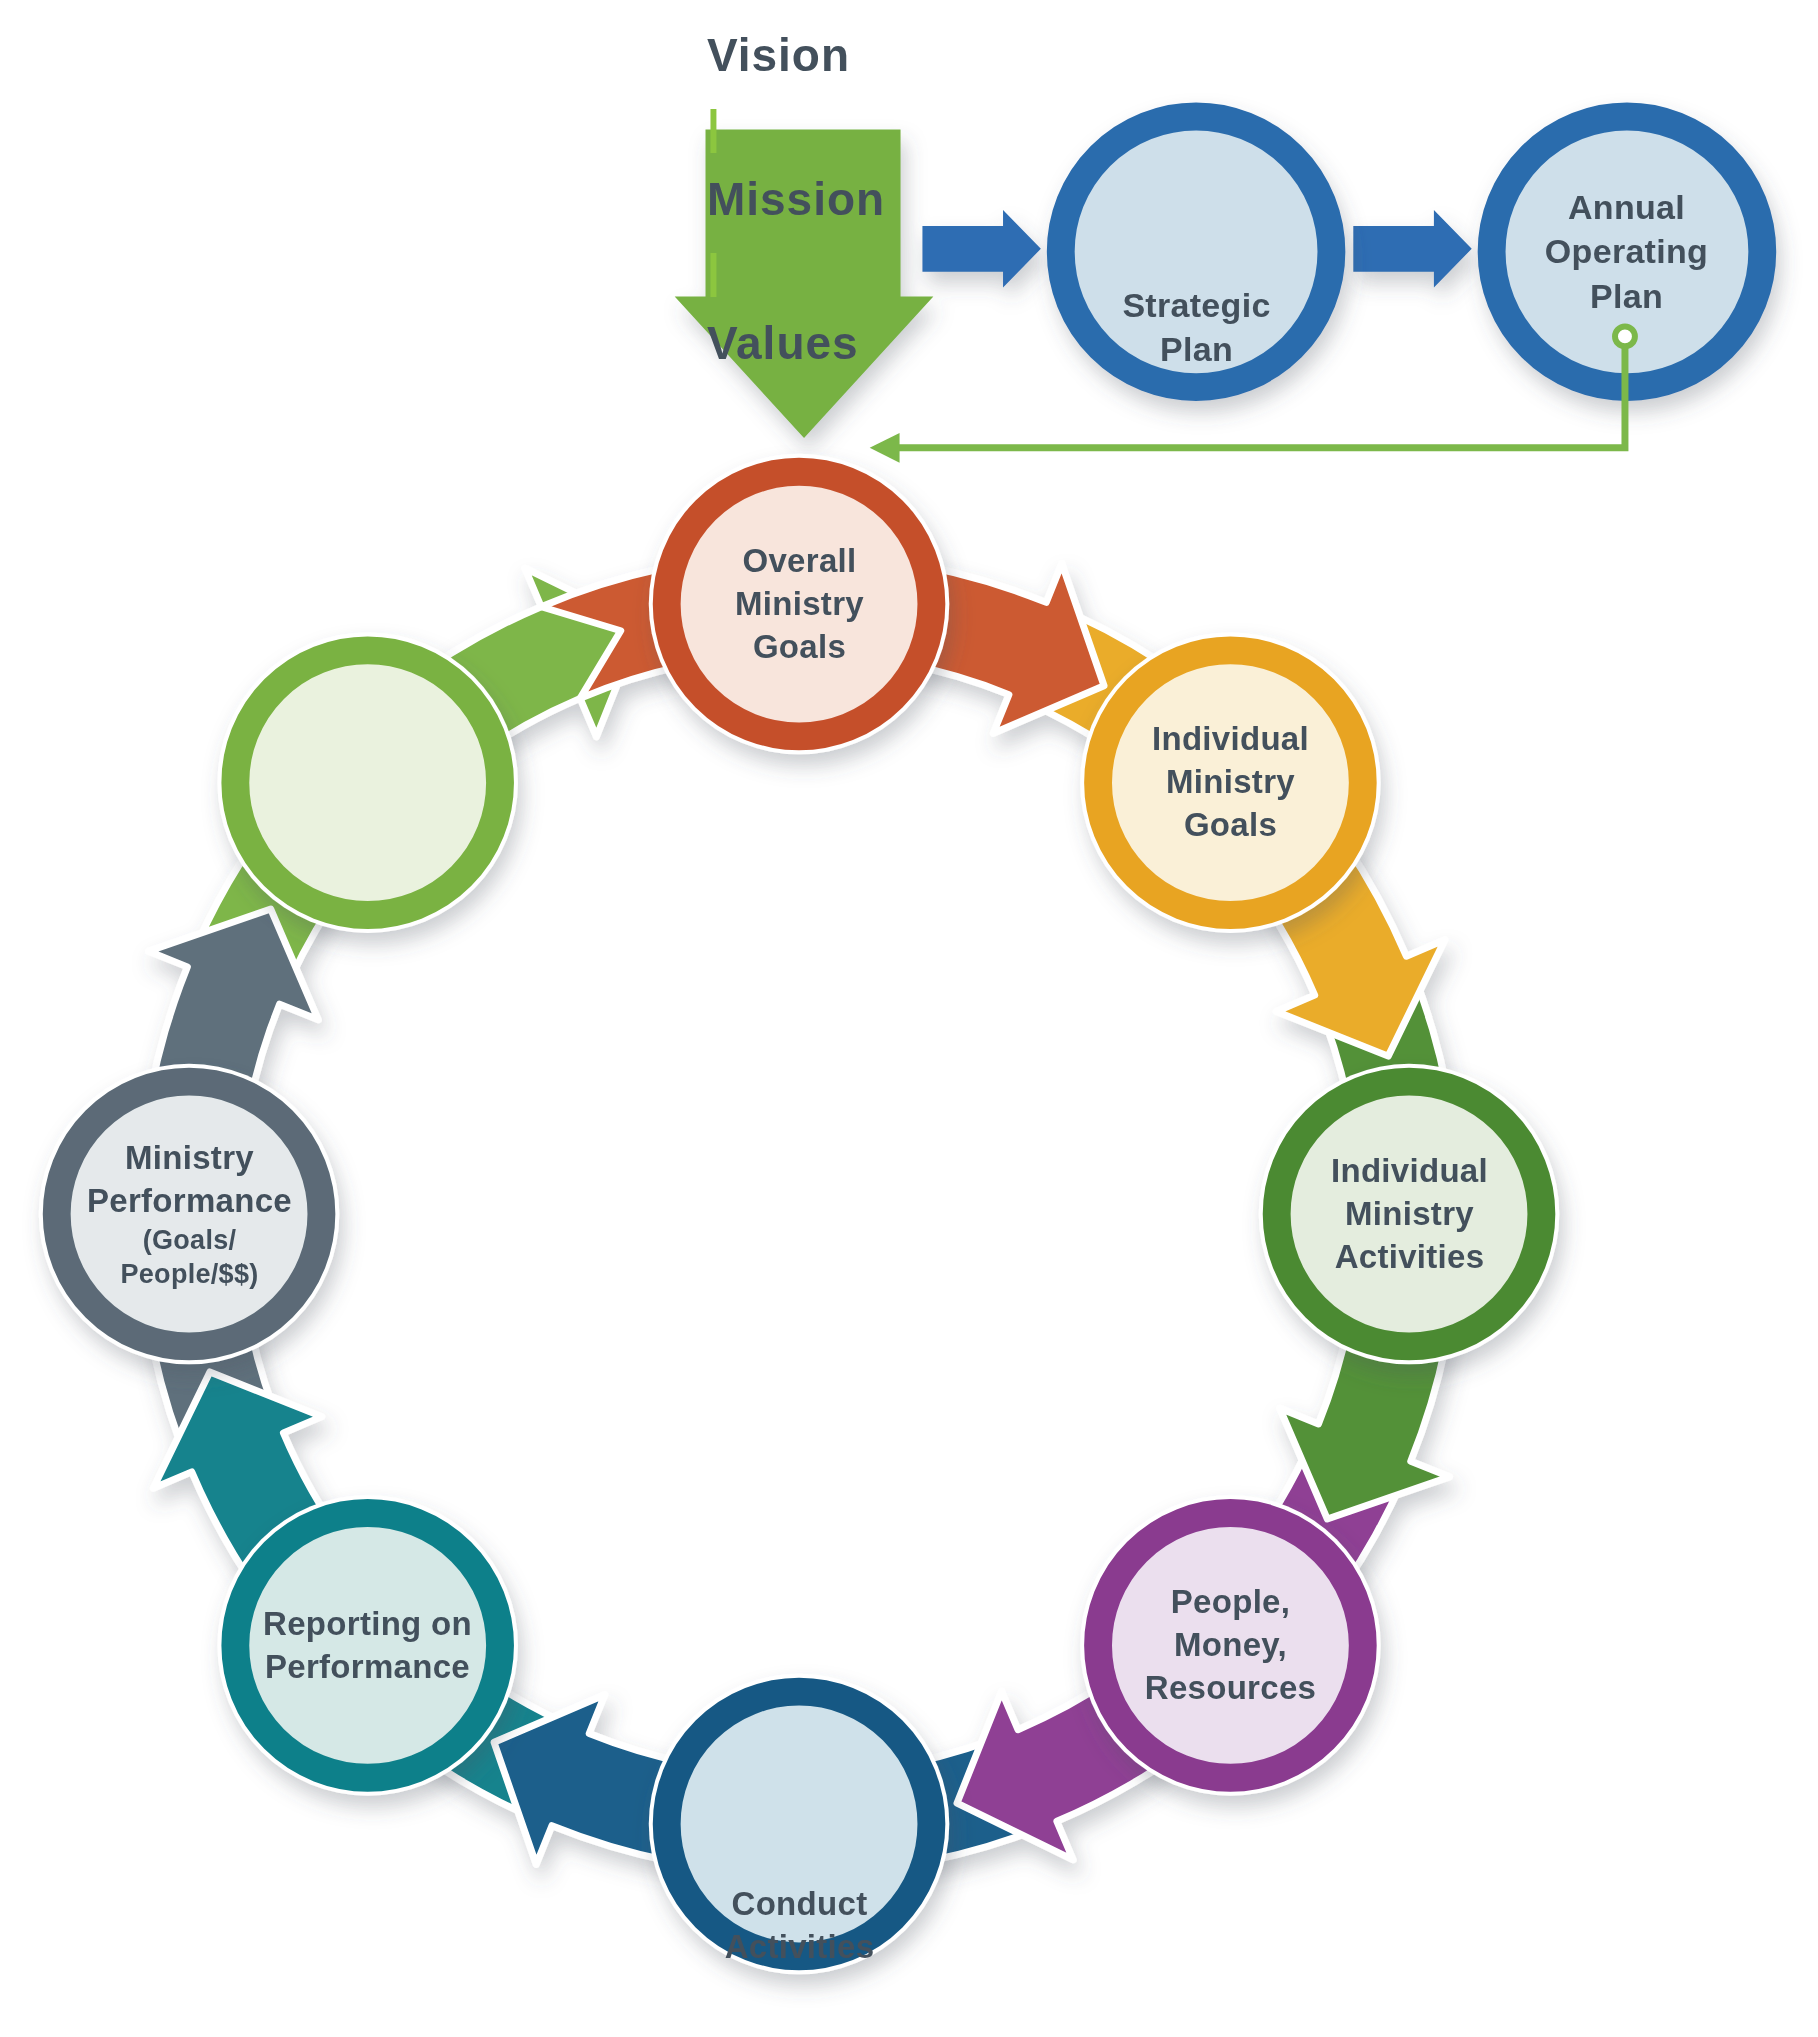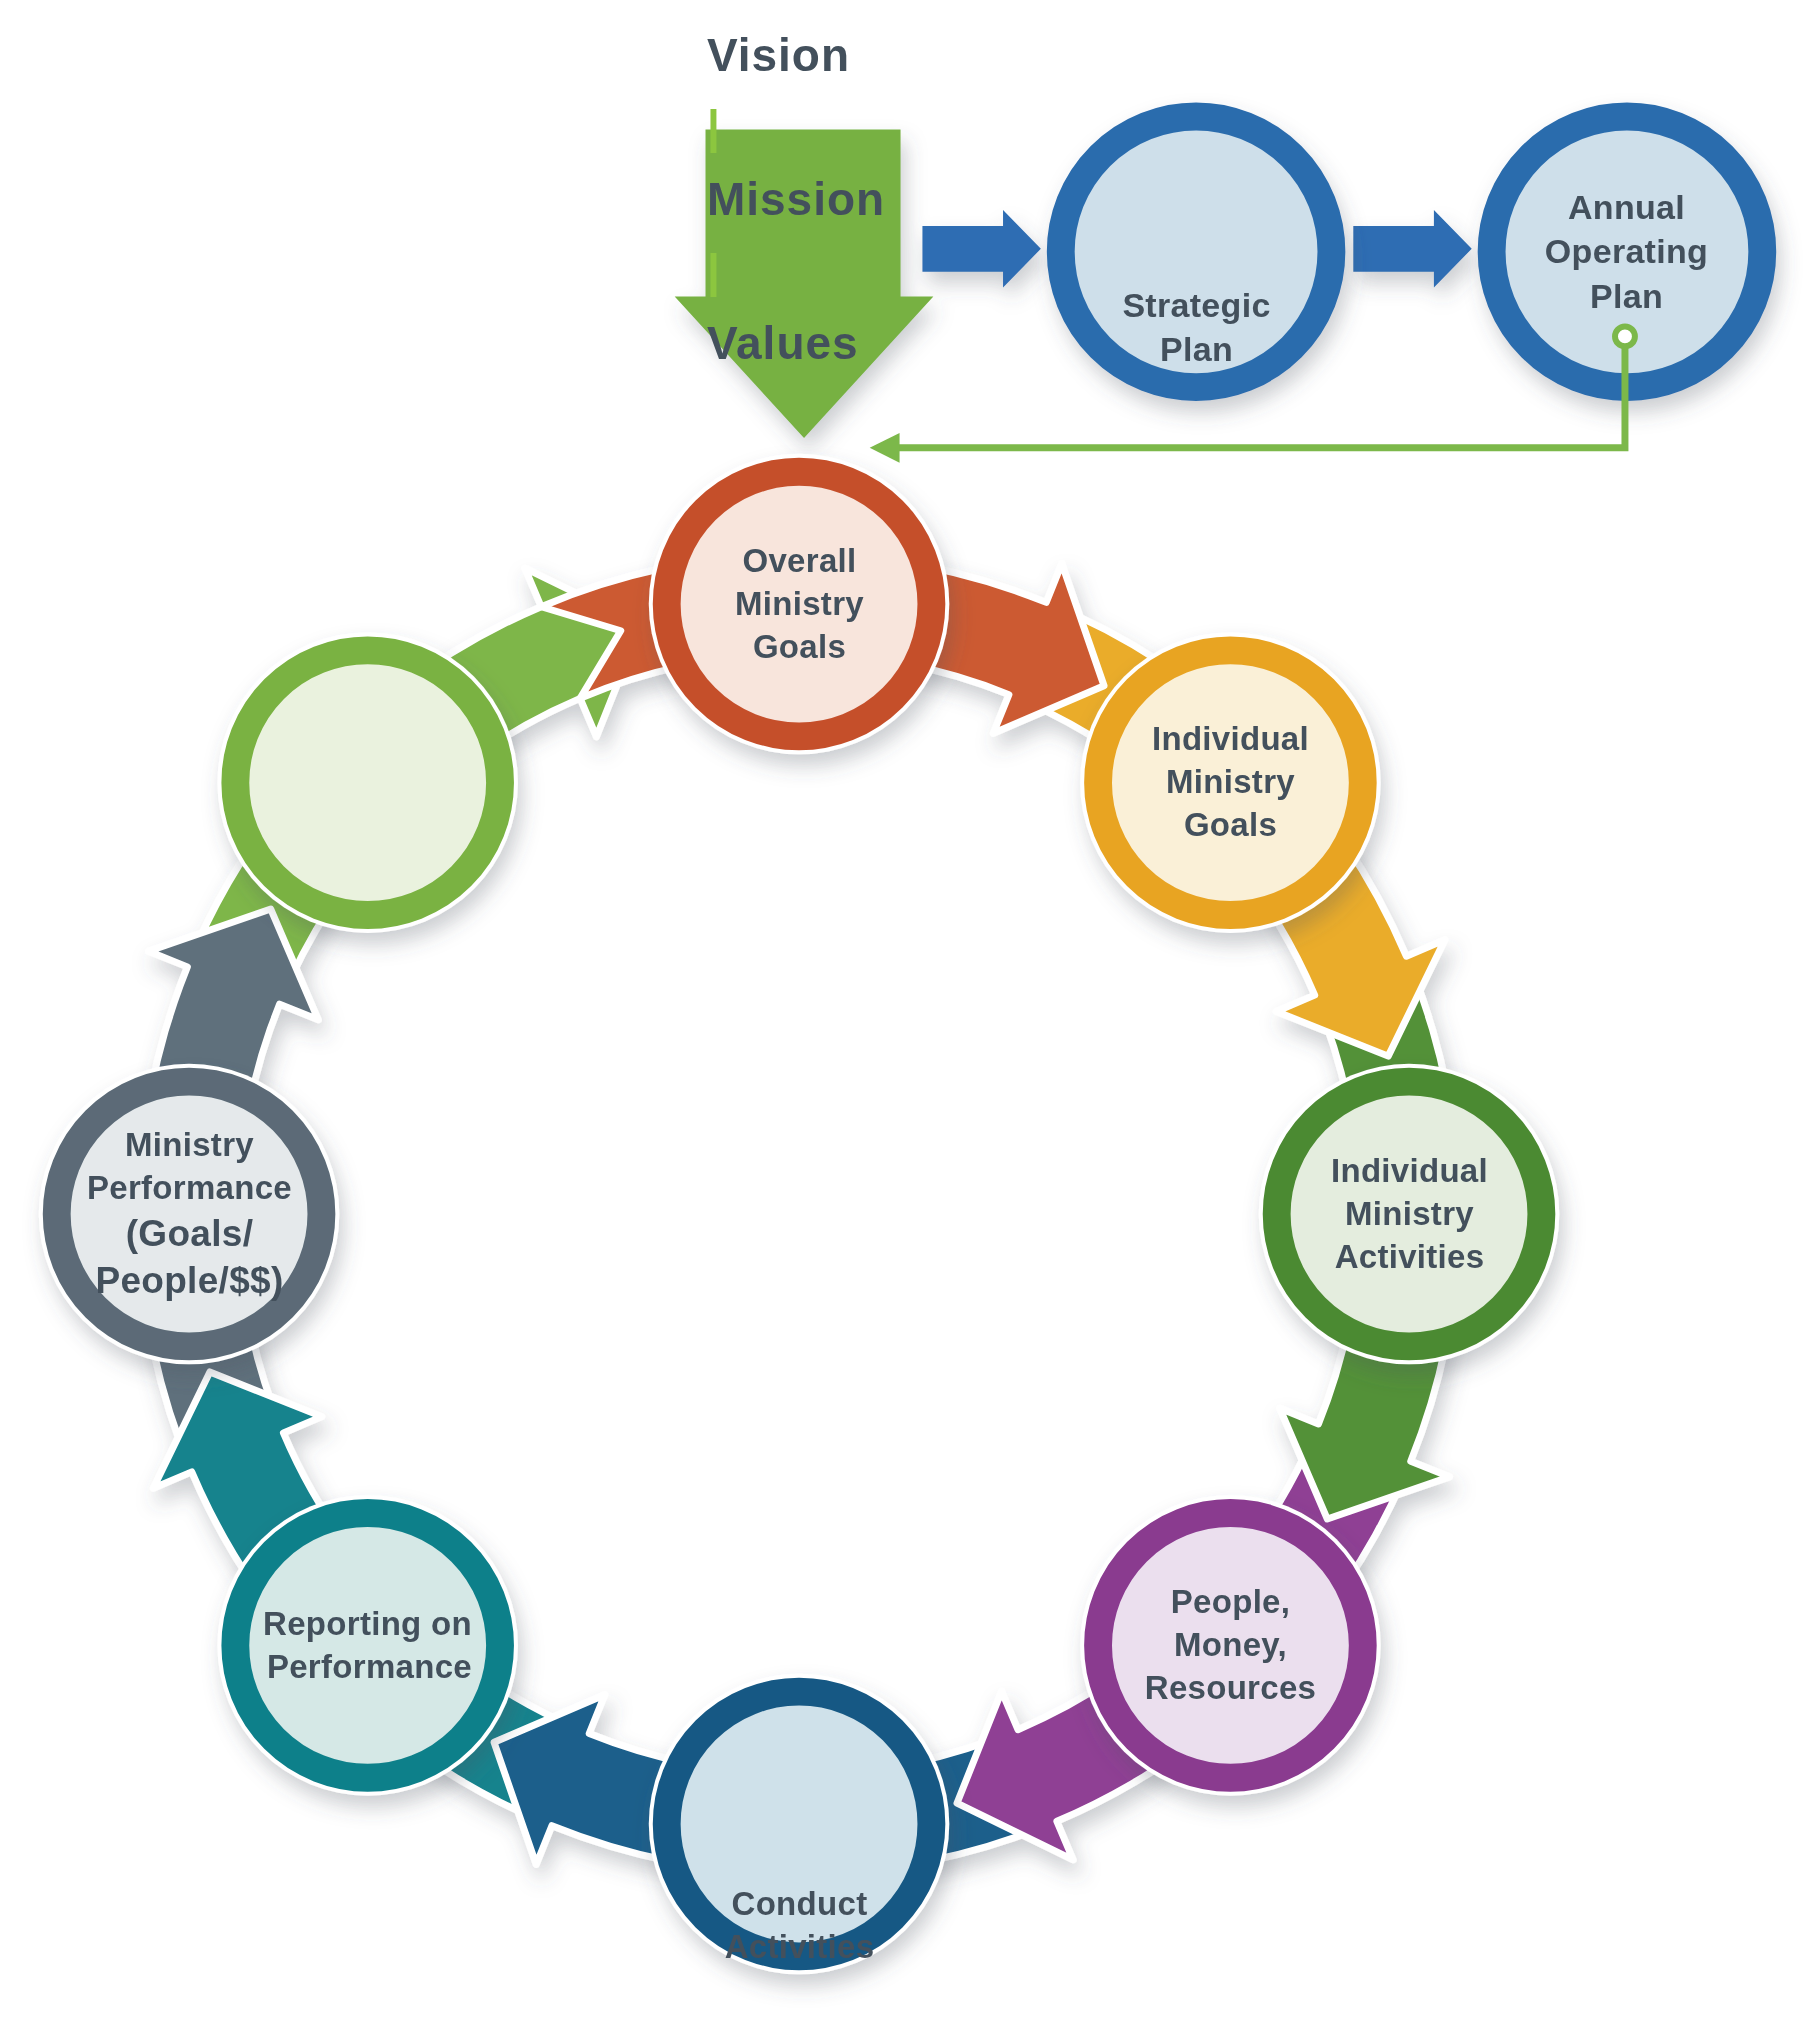--- a/index.html
+++ b/index.html
@@ -15,21 +15,21 @@
     color:var(--label-color,#43505C);
     flex-direction:column;
   }
   .title .pipe{color:var(--pipe-color,#8CC63F);font-weight:bold;}
   .node-label{
     position:absolute;display:flex;flex-direction:column;align-items:center;justify-content:center;
     text-align:center;font-weight:bold;color:var(--label-color,#43505C);
     font-size:33px;line-height:1.3;letter-spacing:0.3px;pointer-events:none;
   }
   .node-label span{white-space:pre-line;display:block;}
-  .node-label .sub{font-size:37px;line-height:1.28;}
+  .node-label .sub{font-size:27px;line-height:1.28;}
   .node-label.top{font-size:34px;}
 </style>
 </head>
 <body>
 
 <div class="stage" id="stage">
 
   <svg class="layer" id="diagram-svg" width="1819" height="2038" viewBox="0 0 1828 2048">
     <defs>
       <filter id="soft" x="-10%" y="-10%" width="125%" height="125%">
@@ -117,21 +117,21 @@
     </div>
     <div class="node-label" style="left: 1091px; top: 1501px; width: 279px; height: 289px;">
       <span>People,
 Money,
 Resources</span>
     </div>
     <div class="node-label" style="left: 660px; top: 1680px; width: 279px; height: 289px; justify-content: flex-end;">
       <span>Conduct
 Activities</span>
     </div>
-    <div class="node-label" style="left: 228px; top: 1501px; width: 279px; height: 289px; text-align: right;">
+    <div class="node-label" style="left: 228px; top: 1501px; width: 279px; height: 289px;">
       <span>Reporting on
 Performance</span>
     </div>
     <div class="node-label" style="left: 50px; top: 1070px; width: 279px; height: 289px;">
       <span>Ministry
 Performance</span>
       <span class="sub">(Goals/
 People/$$)</span>
     </div>
   </div>

